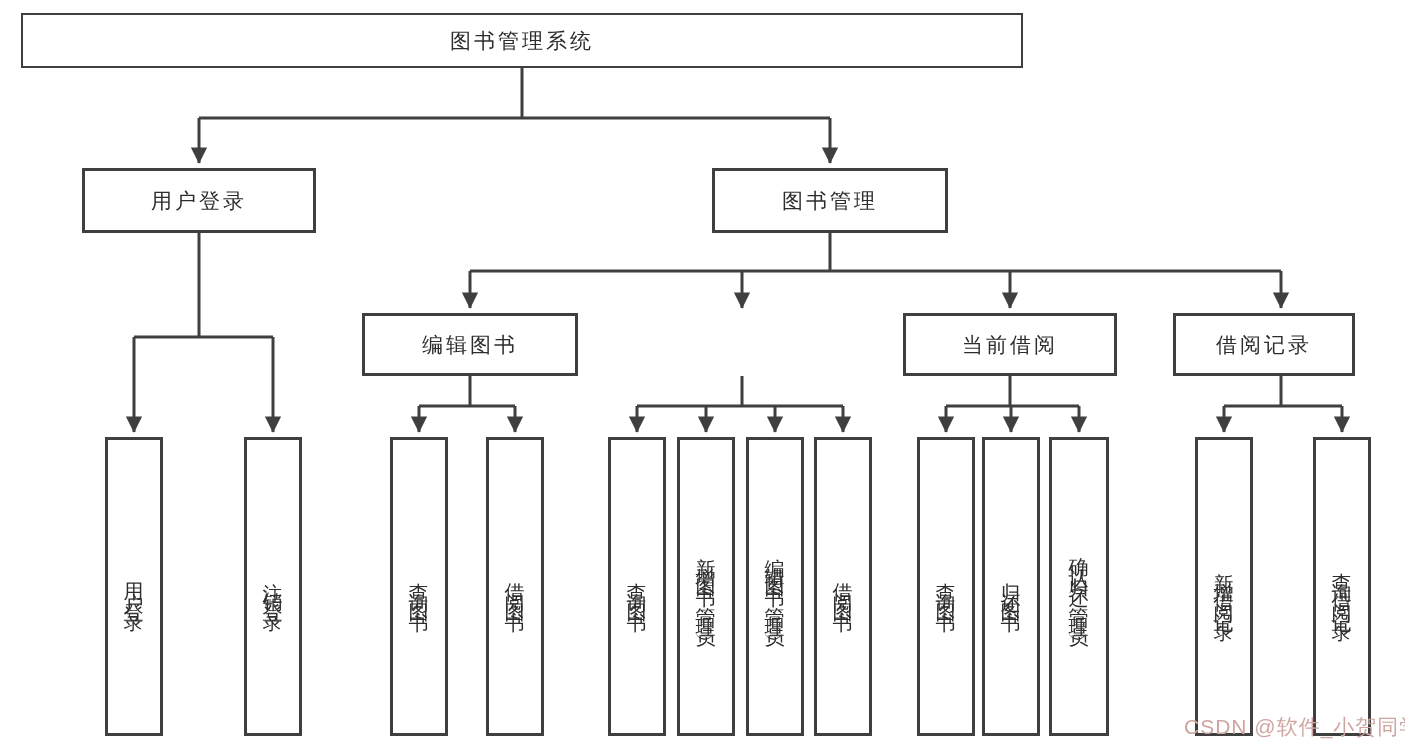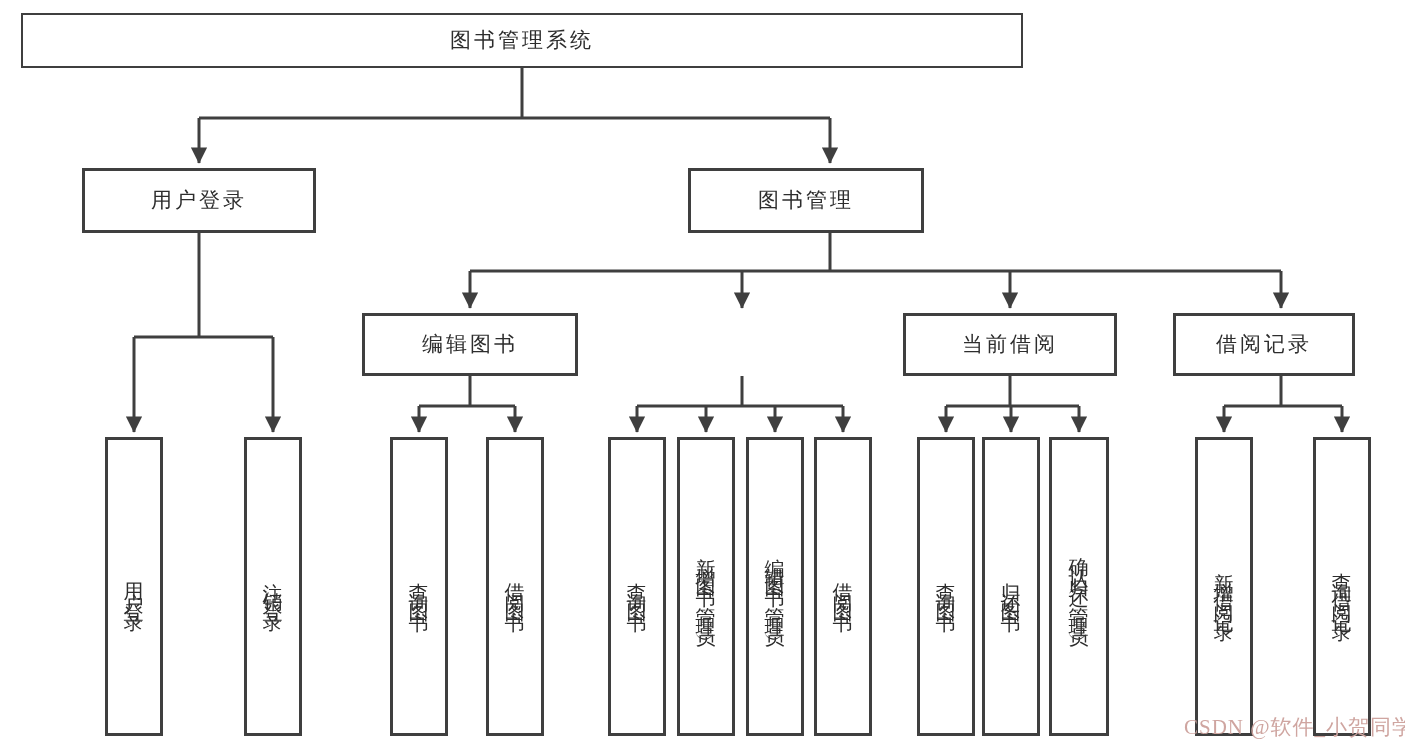--- a/index.html
+++ b/index.html
@@ -6,21 +6,21 @@
     --line:#3f3f3f;
     --text:#2d2d2d;
     --background:#ffffff;
     --watermark:#cfa5a0;
   }
   html,body{margin:0;padding:0;background:#fff;}
   .canvas{
     position:relative;
     width:1405px;height:747px;
     background:var(--background);
-    font-family:Liberation Serif, serif;
+    font-family:Liberation Sans, sans-serif;
     overflow:hidden;
   }
   .wires{position:absolute;left:0;top:0;width:1405px;height:747px;}
   .wires path{stroke:var(--line);stroke-width:3;fill:none;}
   .wires .head{fill:var(--line);}
   .node{
     position:absolute;
     box-sizing:border-box;
     background:#fff;
     border:3px solid var(--line);
@@ -96,21 +96,21 @@
     <path d="M1342,406 V432" marker-end="url(#arrowhead)"></path>
   </svg>
 
   <div class="node root" style="left:21px;top:13px;width:1002px;height:55px">
     <span class="htext">图书管理系统</span>
   </div>
 
   <div class="node" style="left:82px;top:168px;width:234px;height:65px">
     <span class="htext">用户登录</span>
   </div>
-  <div class="node" style="left:688px;top:168px;width:236px;height:65px">
+  <div class="node" style="left:712px;top:168px;width:236px;height:65px">
     <span class="htext">图书管理</span>
   </div>
 
   <div class="node" style="left:362px;top:313px;width:216px;height:63px">
     <span class="htext">编辑图书</span>
   </div>
   <div class="node" style="left:903px;top:313px;width:214px;height:63px">
     <span class="htext">当前借阅</span>
   </div>
   <div class="node" style="left:1173px;top:313px;width:182px;height:63px">

